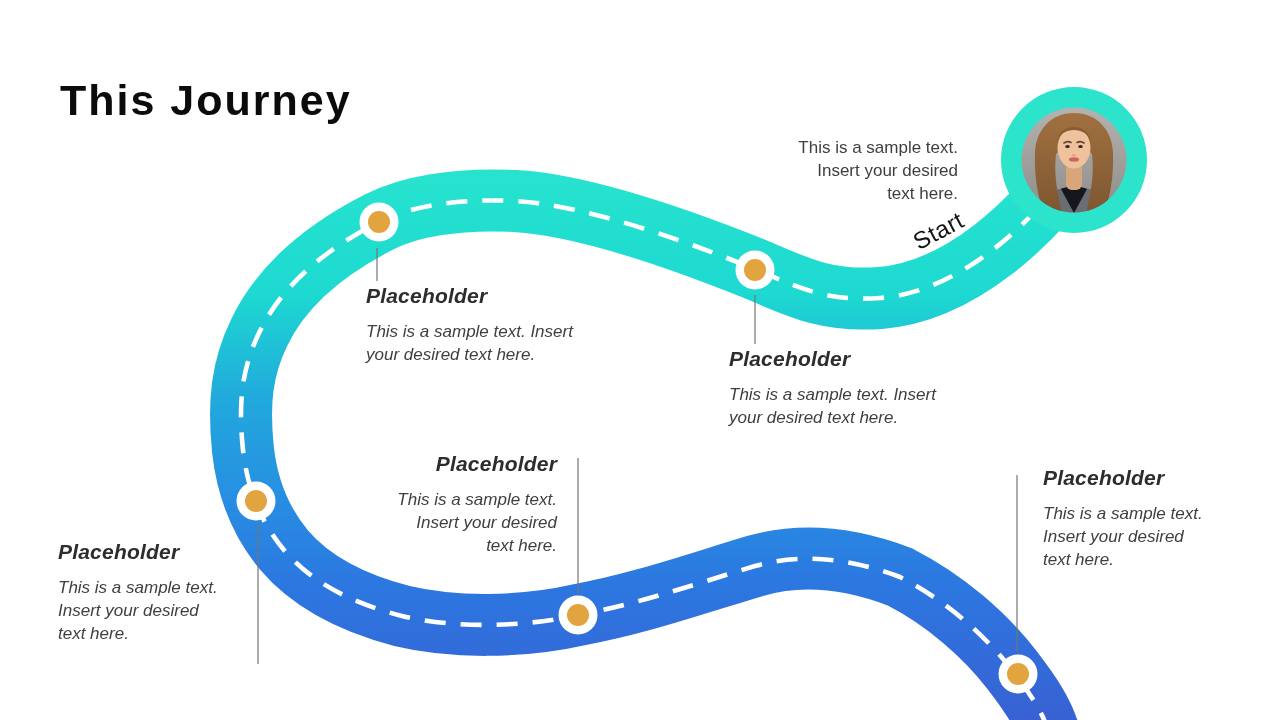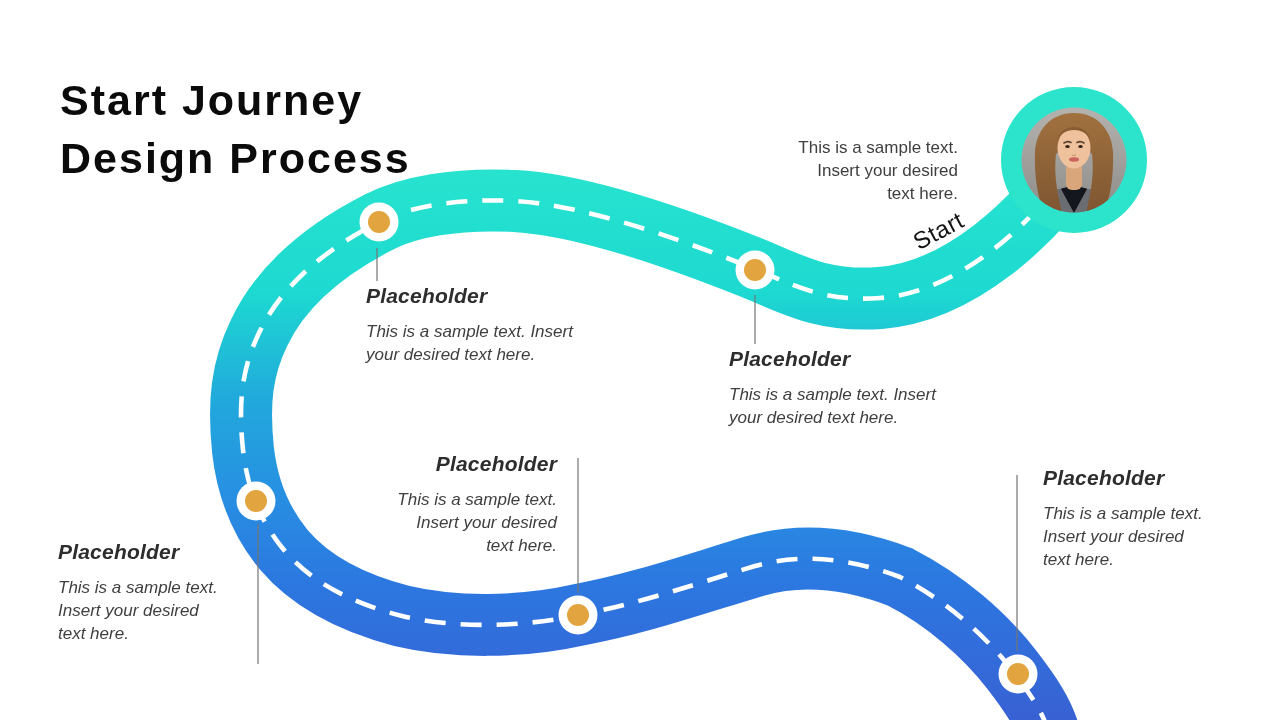--- a/index.html
+++ b/index.html
@@ -153,22 +153,21 @@
         <ellipse cx="6.5" cy="-13.5" rx="2.3" ry="1.5" fill="#33251c"></ellipse>
 
         <path d="M -1.5 -5 Q 0 -3.8 1.5 -5" stroke="#d39a72" stroke-width="1.2" fill="none" stroke-linecap="round"></path>
 
         <ellipse cx="0" cy="-0.5" rx="5" ry="2.2" fill="#c9655c"></ellipse>
       </g>
     </g>
   </svg>
 
   <h1 class="title">
-    <span>Start Journey</span>
-    <span>Design Process</span>
+    <span>This Journey</span>
   </h1>
 
   <p class="caption-tr">This is a sample text. Insert your desired text here.</p>
 
   <div class="start-label">Start</div>
 
   <div class="callout" id="co-a">
     <h3>Placeholder</h3>
     <p>This is a sample text. Insert your desired text here.</p>
   </div>

